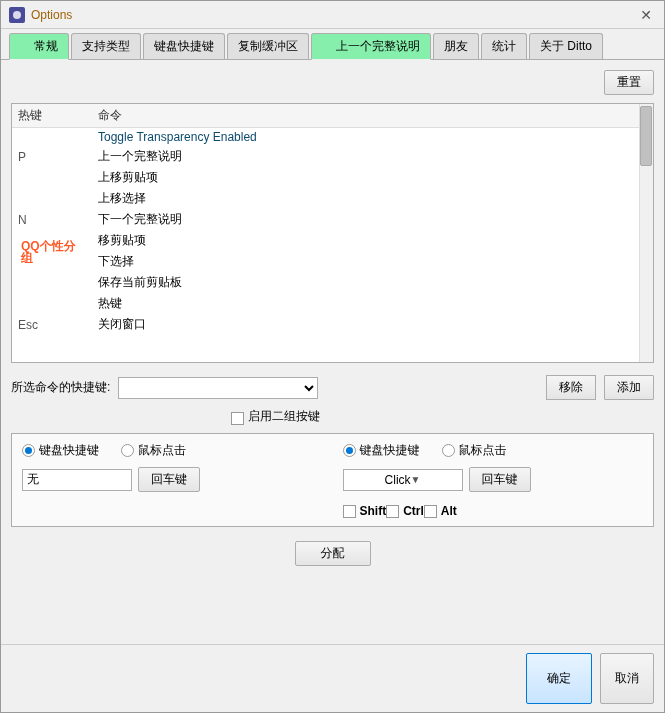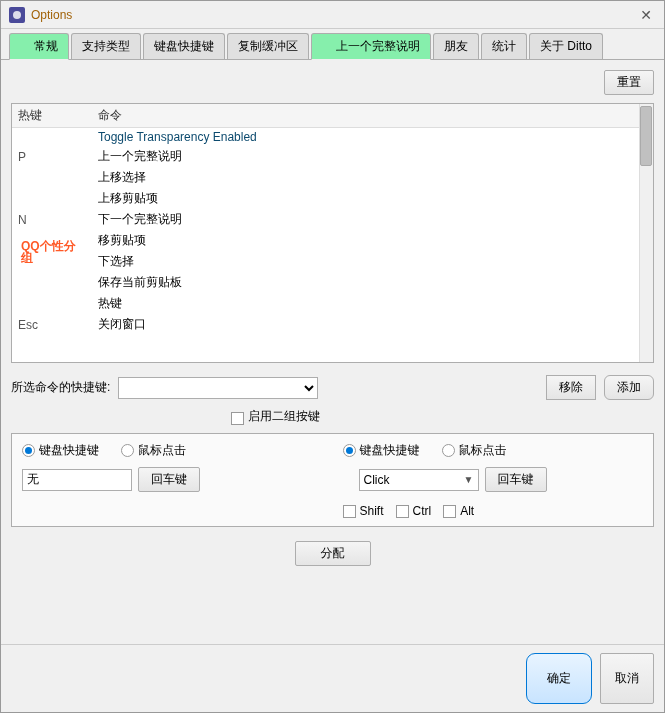--- a/index.html
+++ b/index.html
@@ -29,40 +29,40 @@
     .table-row { display: flex; padding: 2px 6px; align-items: center; }
     .table-cell { font-size: 12px; color: #000; }
     .table-cell:first-child { width: 80px; color: #555; }
     .table-cell.blue { color: #0c4a6e; }
     
     .shortcut-row { display: flex; align-items: center; gap: 8px; margin-top: 4px; }
     .shortcut-label { font-size: 12px; color: #000; }
     .shortcut-combo { display: flex; align-items: center; gap: 6px; flex: 1; }
     .shortcut-select { border: 1px solid #adadad; background: white; height: 22px; flex: 1; padding: 2px 4px; font-size: 12px; cursor: pointer; }
     .remove-btn { border: 1px solid #adadad; background: linear-gradient(to bottom, #f5f5f5, #e5e5e5); padding: 3px 12px; cursor: pointer; font-size: 12px; border-radius: 0; }
-    .add-btn { border: 1px solid #adadad; background: linear-gradient(to bottom, #f5f5f5, #e5e5e5); padding: 3px 12px; cursor: pointer; font-size: 12px; border-radius: 6px; }
+    .add-btn { border: 1px solid #adadad; background: linear-gradient(to bottom, #f5f5f5, #e5e5e5); padding: 3px 12px; cursor: pointer; font-size: 12px; border-radius: 1px; }
     
     .enable-row { display: flex; align-items: center; gap: 4px; margin-left: 4px; }
     .checkbox-label { display: flex; align-items: flex-end; gap: 4px; font-size: 12px; cursor: pointer; }
     .checkbox { width: 13px; height: 13px; border: 1px solid #999; background: white; display: inline-flex; align-items: center; justify-content: center; }
     
     .keyset-section { border: 1px solid #adadad; padding: 8px 10px; background: #fafafa; }
     .keyset-title { font-size: 12px; color: #333; margin-bottom: 8px; }
     .keyset-row { display: flex; gap: 20px; }
     .keyset-col { display: flex; flex-direction: column; gap: 8px; flex: 1; }
     .radio-row { display: flex; align-items: center; gap: 6px; }
     .radio-label { display: flex; align-items: center; gap: 4px; font-size: 12px; cursor: pointer; }
     .radio { width: 13px; height: 13px; border-radius: 50%; border: 1px solid #999; background: white; display: inline-flex; align-items: center; justify-content: center; }
     .radio.checked::after { content: ''; width: 7px; height: 7px; border-radius: 50%; background: #0078d7; }
     .input-row { display: flex; align-items: center; gap: 6px; }
     .key-input { border: 1px solid #adadad; background: white; height: 22px; width: 100px; padding: 2px 4px; font-size: 12px; }
-    .key-dropdown { border: 1px solid #adadad; background: white; height: 22px; width: 120px; padding: 2px 4px; font-size: 12px; display: flex; align-items: center; justify-content: space-between; cursor: pointer; margin-left: 16px; }
+    .key-dropdown { border: 1px solid #adadad; background: white; height: 22px; width: 120px; padding: 2px 4px; font-size: 12px; display: flex; align-items: center; justify-content: center; cursor: pointer; }
     .key-dropdown-arrow { font-size: 10px; color: #555; }
     
-    .modifier-row { display: flex; align-items: center; gap: 12px; margin-top: 4px; }
+    .modifier-row { display: flex; align-items: center; margin-top: 4px; font-weight: bold; }
     .modifier-item { display: flex; align-items: center; gap: 4px; font-size: 12px; }
     
     .assign-row { display: flex; justify-content: center; margin-top: 6px; }
     
     .bottom-buttons { display: flex; justify-content: flex-end; gap: 8px; padding: 8px 10px; border-top: 1px solid #ccc; background: #f0f0f0; }
 
     .watermark { position: absolute; top: 180px; left: 20px; font-size: 120px; font-weight: bold; color: rgba(255, 60, 0, 0.85); line-height: 1; z-index: 10; pointer-events: none; white-space: nowrap; }
     
     .scrollbar-track { position: absolute; right: 0; top: 0; bottom: 0; width: 14px; background: #f0f0f0; border-left: 1px solid #ddd; }
     .scrollbar-thumb { position: absolute; right: 1px; top: 2px; width: 12px; height: 60px; background: #c0c0c0; border: 1px solid #aaa; border-radius: 2px; }
@@ -112,25 +112,25 @@
       <div class="table-row">
         <div class="table-cell"></div>
         <div class="table-cell blue">Toggle Transparency Enabled</div>
       </div>
       <div class="table-row">
         <div class="table-cell">P</div>
         <div class="table-cell">上一个完整说明</div>
       </div>
       <div class="table-row">
         <div class="table-cell"></div>
+        <div class="table-cell">上移剪贴项</div>
+      </div>
+      <div class="table-row">
+        <div class="table-cell"></div>
         <div class="table-cell">上移选择</div>
-      </div>
-      <div class="table-row">
-        <div class="table-cell"></div>
-        <div class="table-cell">上移剪贴项</div>
       </div>
       <div class="table-row">
         <div class="table-cell">N</div>
         <div class="table-cell">下一个完整说明</div>
       </div>
       <div class="table-row">
         <div class="table-cell"></div>
         <div class="table-cell">移剪贴项</div>
       </div>
       <div class="table-row">
@@ -228,16 +228,16 @@
       </div>
     </div>
 
     <div class="assign-row">
       <button class="btn" style="padding: 3px 25px;">分配</button>
     </div>
 
   </div>
 
   <div class="bottom-buttons">
-    <button class="btn btn-primary" style="padding: 13px 20px; border-radius: 9px;">确定</button>
+    <button class="btn btn-primary" style="padding: 13px 20px;">确定</button>
     <button class="btn" style="padding: 16px 14px;">取消</button>
   </div>
 </div>
 
 </body></html>

